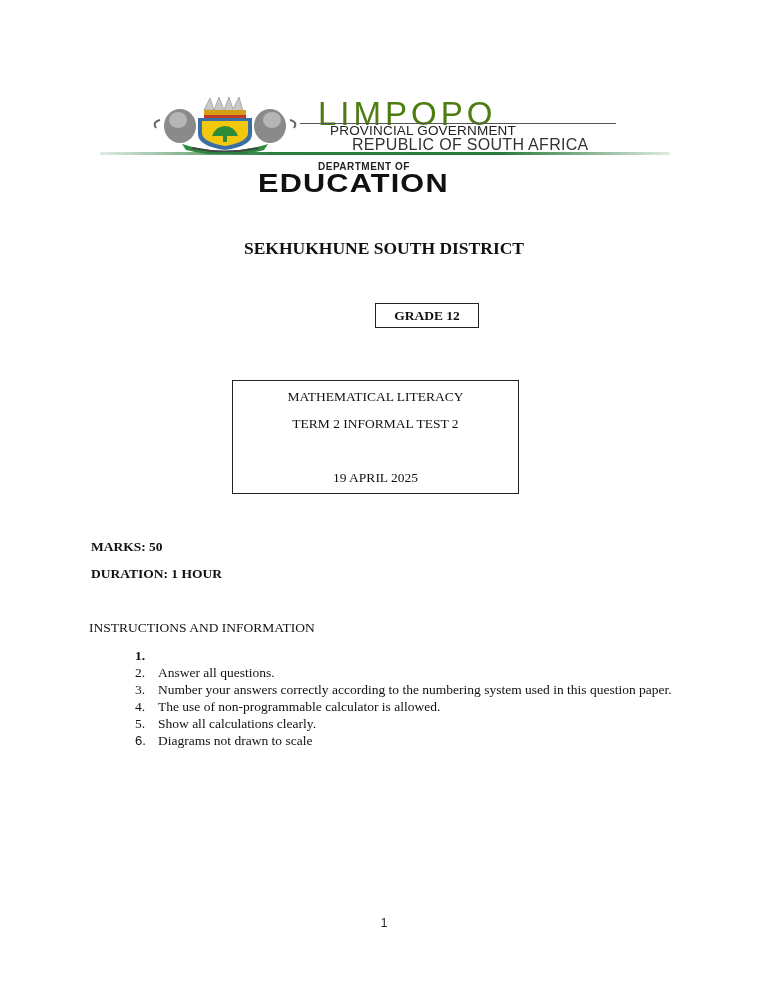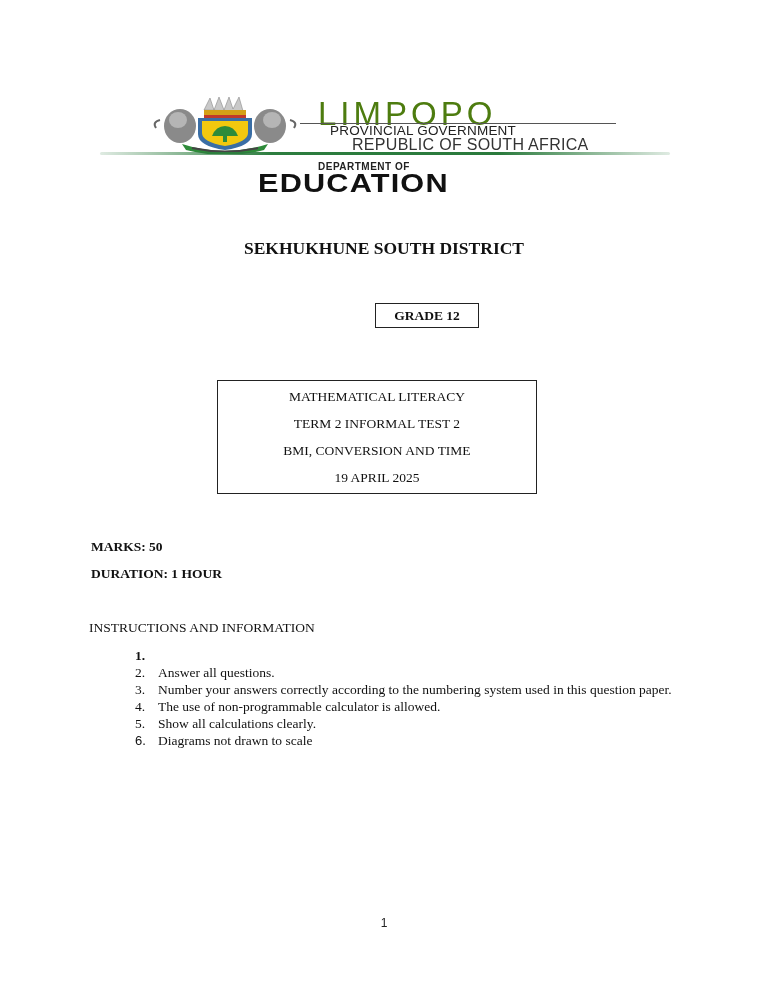--- a/index.html
+++ b/index.html
@@ -13,21 +13,21 @@
     .provgov { left:330px; top:124px; font-family:"Liberation Sans", sans-serif; font-weight:normal; font-size:13.5px; color:#222; line-height:1; letter-spacing:0.2px; }
     .rsa { left:352px; top:137px; font-family:"Liberation Sans", sans-serif; font-size:16px; color:#333; line-height:1; letter-spacing:0.3px; }
     .green-rule { left:100px; top:152px; width:570px; height:3px; background:linear-gradient(90deg, rgba(40,120,60,0.15) 0%, #2d7d3f 30%, #2a7a3c 70%, rgba(40,120,60,0.15) 100%); border-radius:2px; }
     .dept { left:318px; top:162px; font-family:"Liberation Sans", sans-serif; font-size:10px; font-weight:bold; color:#222; letter-spacing:0.5px; line-height:1; }
     .education { left:258px; top:170px; font-family:"Liberation Sans", sans-serif; font-size:26px; font-weight:bold; color:#111; letter-spacing:1px; line-height:1; transform:scaleX(1.18); transform-origin:left top; }
 
     .district { left:0; width:768px; top:238px; text-align:center; font-weight:bold; font-size:17.5px; }
 
     .grade-box { left:331px; top:303px; width:104px; height:25px; border:1.5px solid #222; border-radius:0; box-sizing:border-box; display:flex; align-items:center; justify-content:center; font-weight:bold; font-size:13.5px;margin-left:44px; }
 
-    .subject-box { left:217px; top:380px; width:320px; height:114px; border:1.5px solid #222; box-sizing:border-box; }
+    .subject-box { left:232px; top:380px; width:287px; height:114px; border:1.5px solid #222; box-sizing:border-box; }
     .subject-line { position:absolute; left:0; width:100%; text-align:center; font-size:13.5px; line-height:1; }
 
     .meta { left:91px; font-weight:bold; font-size:13.5px; line-height:1; }
     .instr-title { left:89px; top:621px; font-size:13.5px; line-height:1; }
 
     .list { left:135px; top:647px; width:560px; font-size:13.5px; }
     .li { display:flex; line-height:17px; }
     .li .num { width:23px; flex:none; }
     .li .num.bold { font-weight:bold; }
     .li .num.sans { font-family:"Liberation Sans", sans-serif; font-size:13px; }
@@ -71,21 +71,20 @@
 <div class="abs education">EDUCATION</div>
 
 <div class="abs district">SEKHUKHUNE SOUTH DISTRICT</div>
 <div class="abs grade-box">
   <span>GRADE 12</span>
 </div>
 
 <div class="abs subject-box">
   <div class="subject-line" style="top:9px;">MATHEMATICAL LITERACY</div>
   <div class="subject-line" style="top:36px;">TERM 2 INFORMAL TEST 2</div>
-  <div class="subject-line" style="top:63px;">BMI, CONVERSION AND TIME</div>
   <div class="subject-line" style="top:90px;">19 APRIL 2025</div>
 </div>
 
 <div class="abs meta" style="top:540px;">MARKS: 50</div>
 <div class="abs meta" style="top:567px;">DURATION: 1 HOUR</div>
 
 <div class="abs instr-title">INSTRUCTIONS AND INFORMATION</div>
 <div class="abs list">
   <div class="li">
     <span class="num bold">1.</span>

